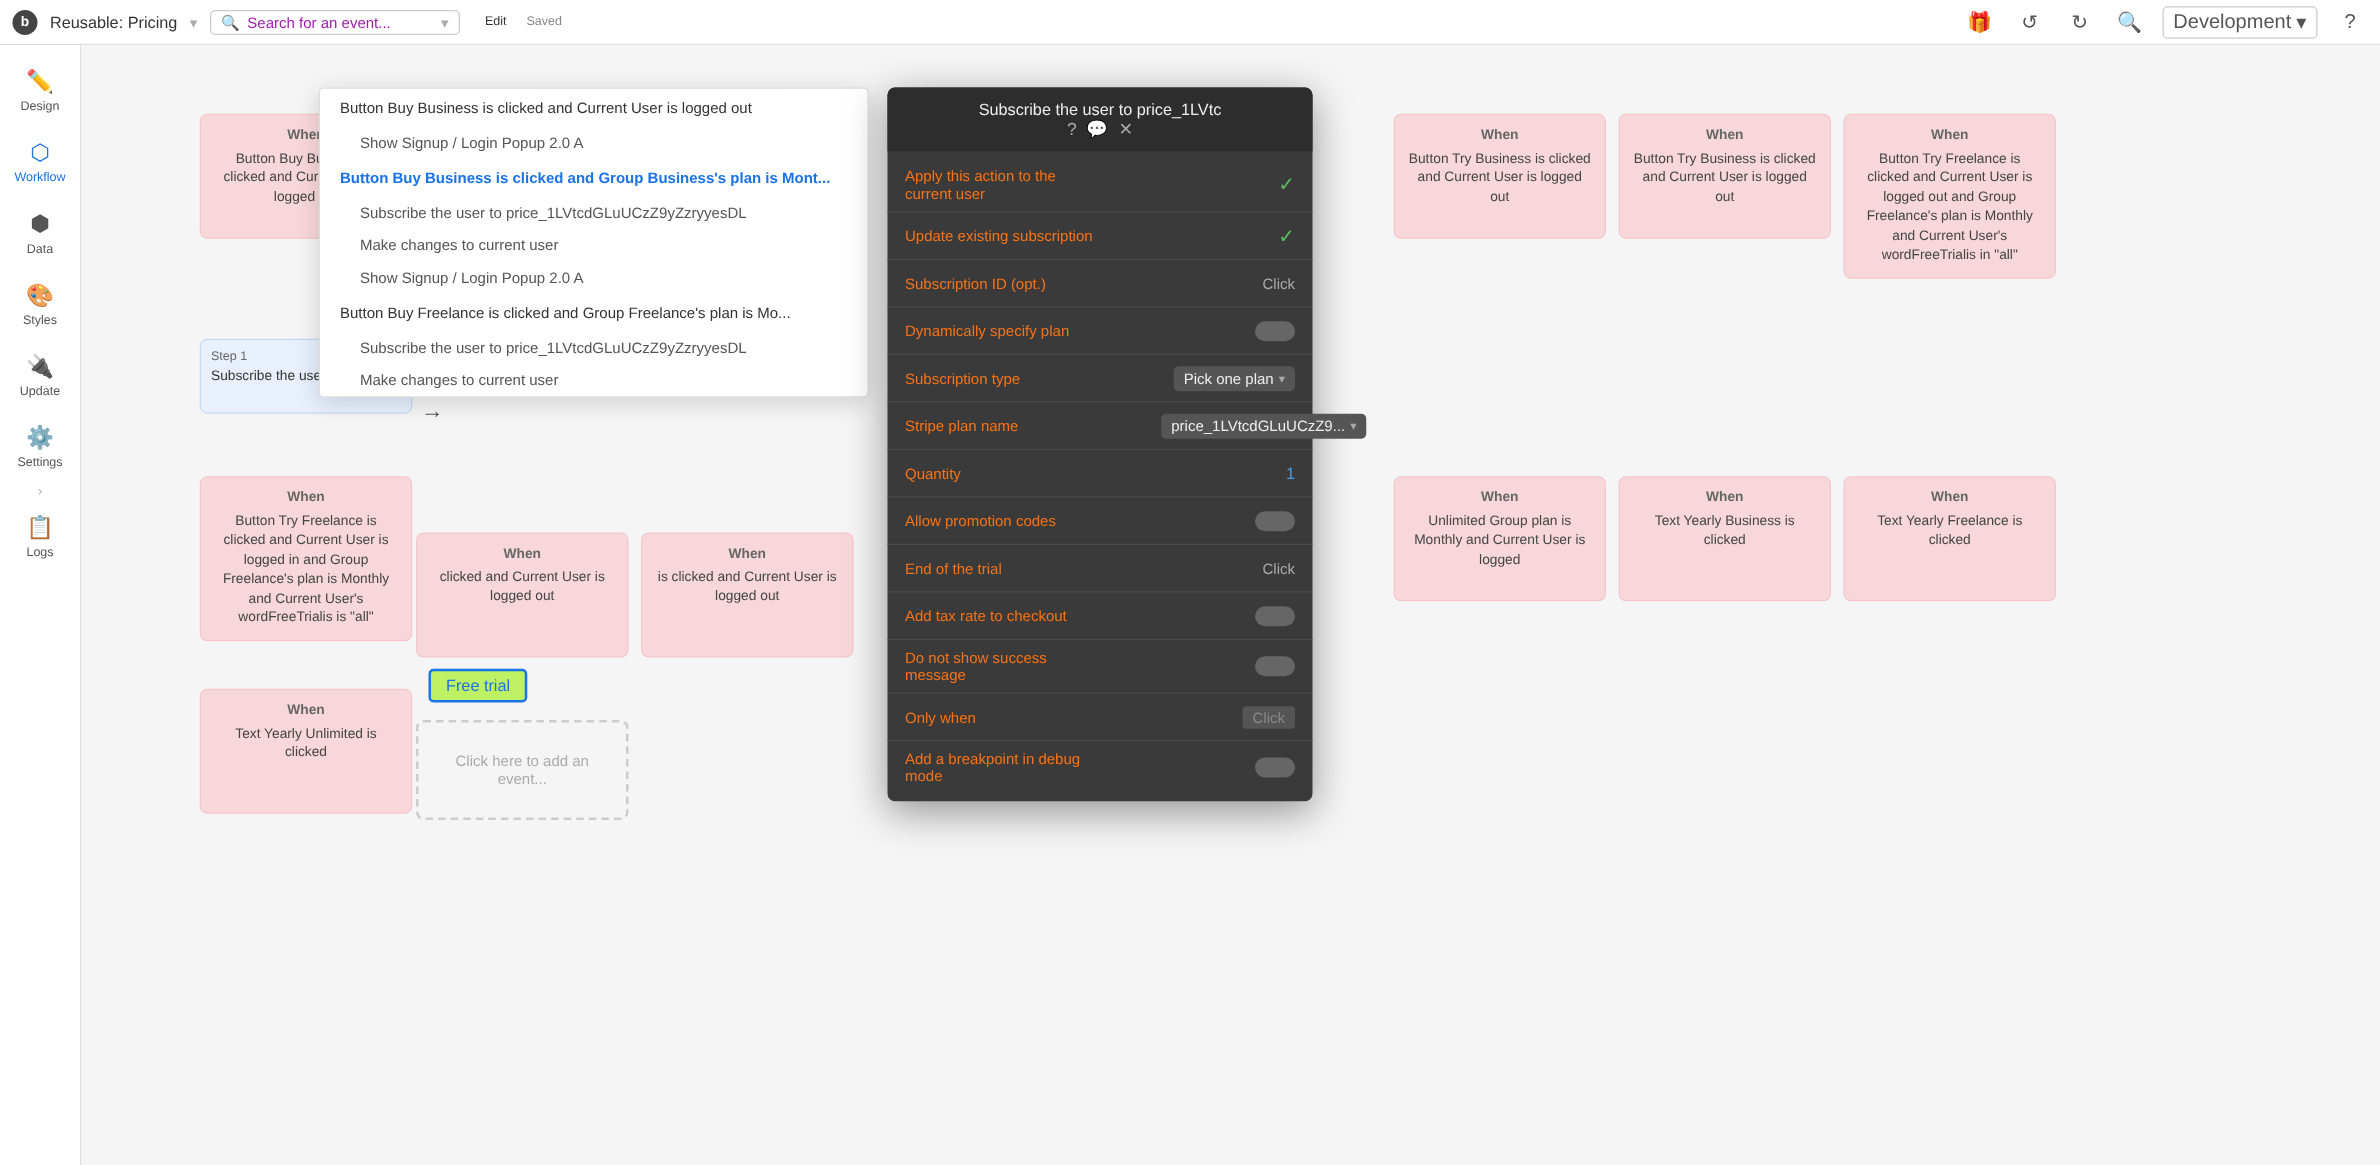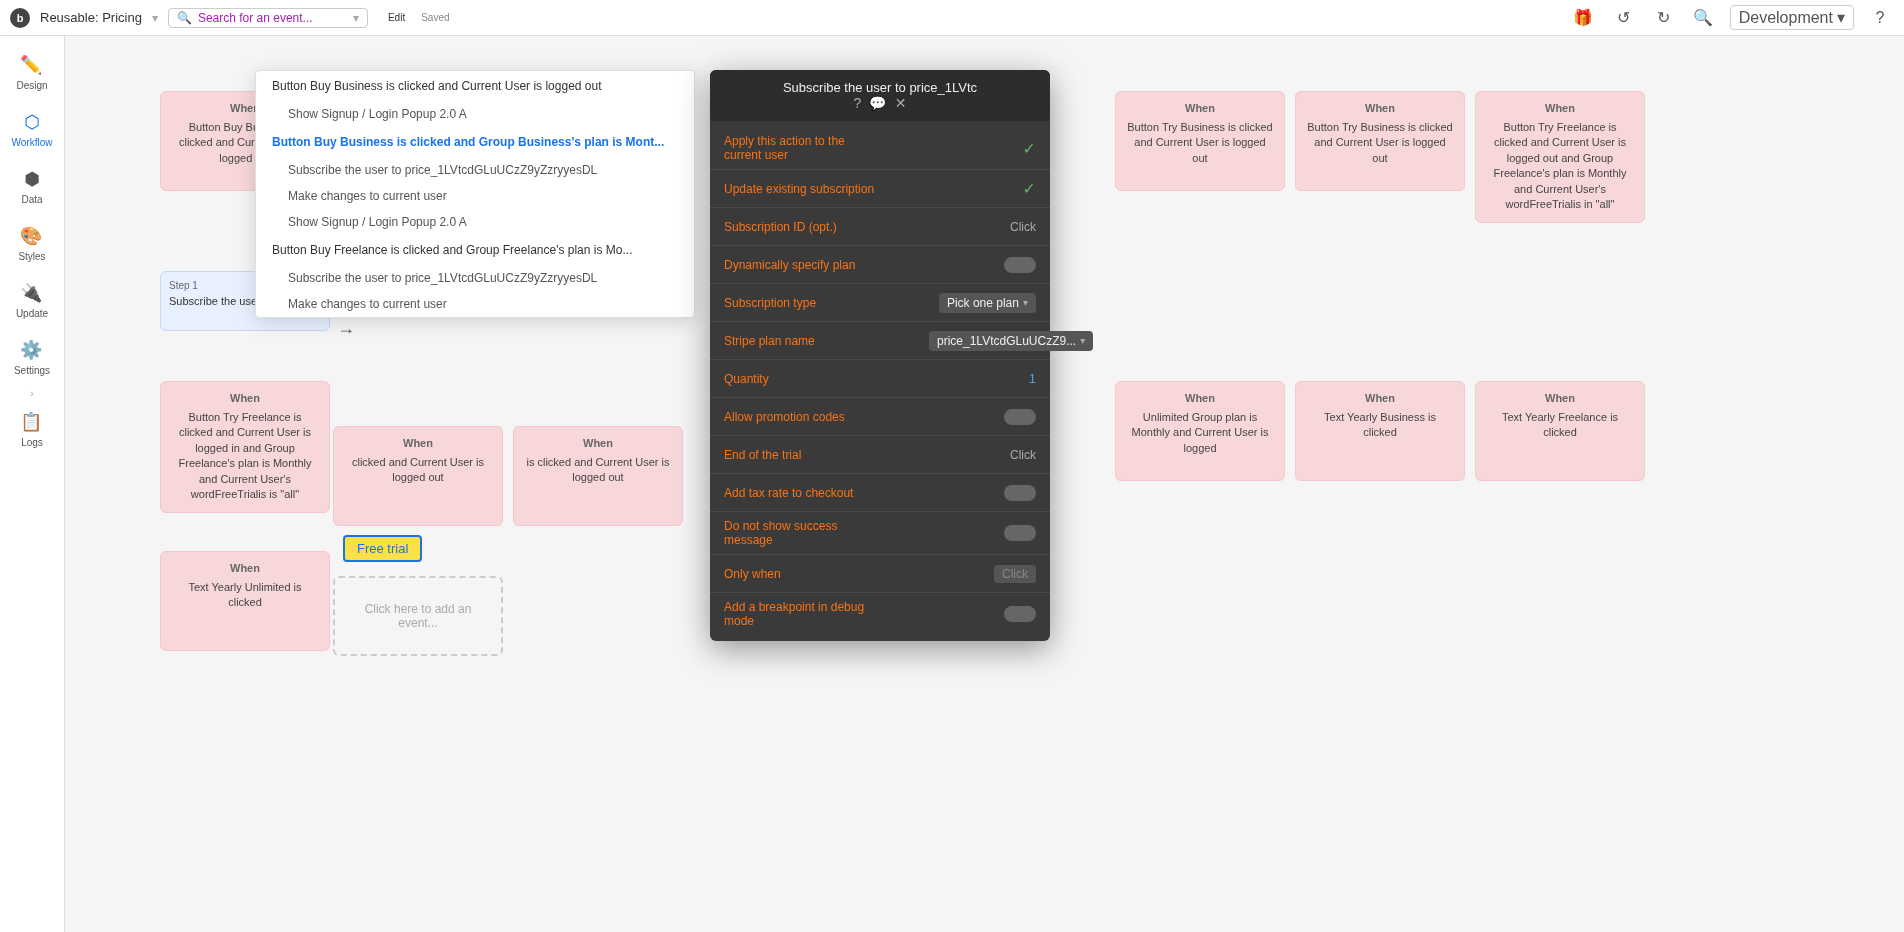--- a/index.html
+++ b/index.html
@@ -28,21 +28,21 @@
     
     .canvas { position: fixed; top: 36px; left: 65px; right: 0; bottom: 0; background: #f5f5f5; overflow: auto; }
     .canvas-inner { position: relative; width: 1900px; height: 900px; padding: 20px; }
     .when-card { background: #f8d7da; border: 1px solid #f5c6cb; border-radius: 6px; padding: 10px; width: 170px; min-height: 100px; cursor: pointer; }
     .when-card-title { font-size: 11px; font-weight: 600; color: #666; text-align: center; margin-bottom: 6px; }
     .when-card-text { font-size: 11px; color: #444; text-align: center; line-height: 1.4; }
     .step-card { background: #e8f0fe; border: 1px solid #c5d8f5; border-radius: 6px; padding: 8px; width: 170px; min-height: 60px; cursor: pointer; }
     .step-card-label { font-size: 10px; color: #666; margin-bottom: 4px; }
     .step-card-text { font-size: 11px; color: #333; }
     .add-event-card { border: 2px dashed #ccc; border-radius: 6px; padding: 20px 10px; width: 170px; min-height: 80px; cursor: pointer; display: flex; align-items: center; color: #aaa; font-size: 12px; text-align: center; }
-    .free-trial-badge { background: #fde047; border: 2px solid #1a73e8; border-radius: 4px; padding: 4px 12px; color: #1a73e8; font-size: 13px; font-weight: 500; cursor: pointer; width: fit-content; }
+    .free-trial-badge { background: #bef264; border: 2px solid #1a73e8; border-radius: 4px; padding: 4px 12px; color: #1a73e8; font-size: 13px; font-weight: 500; cursor: pointer; width: fit-content; }
 
     
     .dropdown-panel { position: fixed; top: 70px; left: 255px; width: 440px; background: #fff; border: 1px solid #ddd; border-radius: 4px; box-shadow: 0 4px 20px rgba(0,0,0,0.15); z-index: 200; }
     .dropdown-item { padding: 8px 16px; font-size: 12px; color: #333; cursor: pointer; }
     .dropdown-item.highlighted { color: #1a73e8; font-weight: 700; }
     .dropdown-item-sub { padding: 6px 16px 6px 32px; font-size: 12px; color: #555; cursor: pointer; }
     .modal { position: fixed; top: 70px; left: 710px; width: 340px; background: #3a3a3a; border-radius: 6px; box-shadow: 0 8px 32px rgba(0,0,0,0.4); z-index: 400; color: #ddd; }
     .modal-header { display: flex; align-items: center; justify-content: space-between; padding: 10px 14px; background: #2d2d2d; border-radius: 6px 6px 0 0; flex-direction: column; }
     .modal-title { font-size: 13px; font-weight: 500; color: #eee; }
     .modal-header-icons { display: flex; gap: 8px; align-items: center; }

